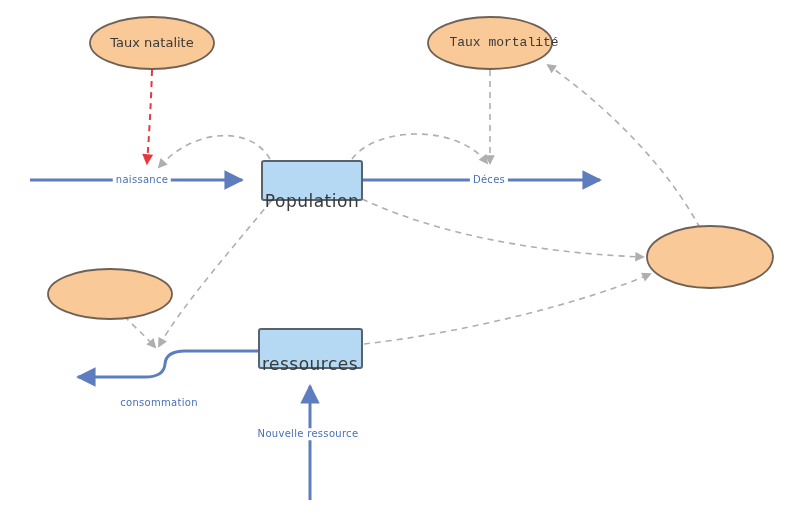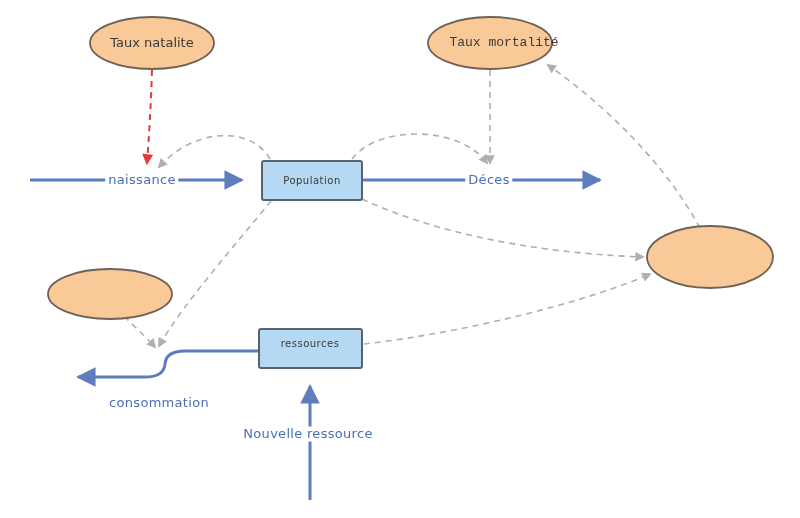--- a/index.html
+++ b/index.html
@@ -19,23 +19,23 @@
     position:relative;width:800px;height:518px;background:var(--canvas-bg);
     font-family:"DejaVu Sans","Liberation Sans",sans-serif;overflow:hidden;
   }
   .stage svg{position:absolute;inset:0;}
   .lbl{
     position:absolute;transform:translate(-50%,-50%);
     text-align:center;white-space:nowrap;line-height:1.15;
   }
   .node-lbl{color:var(--node-text);font-size:13px;}
   .node-lbl.wrap{white-space:normal;width:112px;}
-  .stock-lbl{color:var(--node-text);font-size:10px;letter-spacing:.5px;}
+  .stock-lbl{color:var(--node-text);font-size:17px;letter-spacing:.5px;margin-top:21px;}
   .flow-lbl{
-    color:var(--label-blue);font-size:13px;background:var(--canvas-bg);
+    color:var(--label-blue);font-size:10px;background:var(--canvas-bg);
     padding:0 3px;letter-spacing:.3px;
   }
   .flow-line{stroke:var(--flow-blue);stroke-width:3;fill:none;}
   .link-line{stroke:var(--link-gray);stroke-width:1.6;fill:none;stroke-dasharray:6 5;}
   .link-red{stroke:var(--link-red);stroke-width:2;fill:none;stroke-dasharray:6 5;}
   .variable-shape{fill:var(--variable-fill);stroke:var(--variable-border);stroke-width:1.8;}
   .stock-shape{fill:var(--stock-fill);stroke:var(--stock-border);stroke-width:2;}
   .mk-blue{fill:var(--flow-blue);}
   .mk-gray{fill:var(--link-gray);}
   .mk-red{fill:var(--link-red);}

